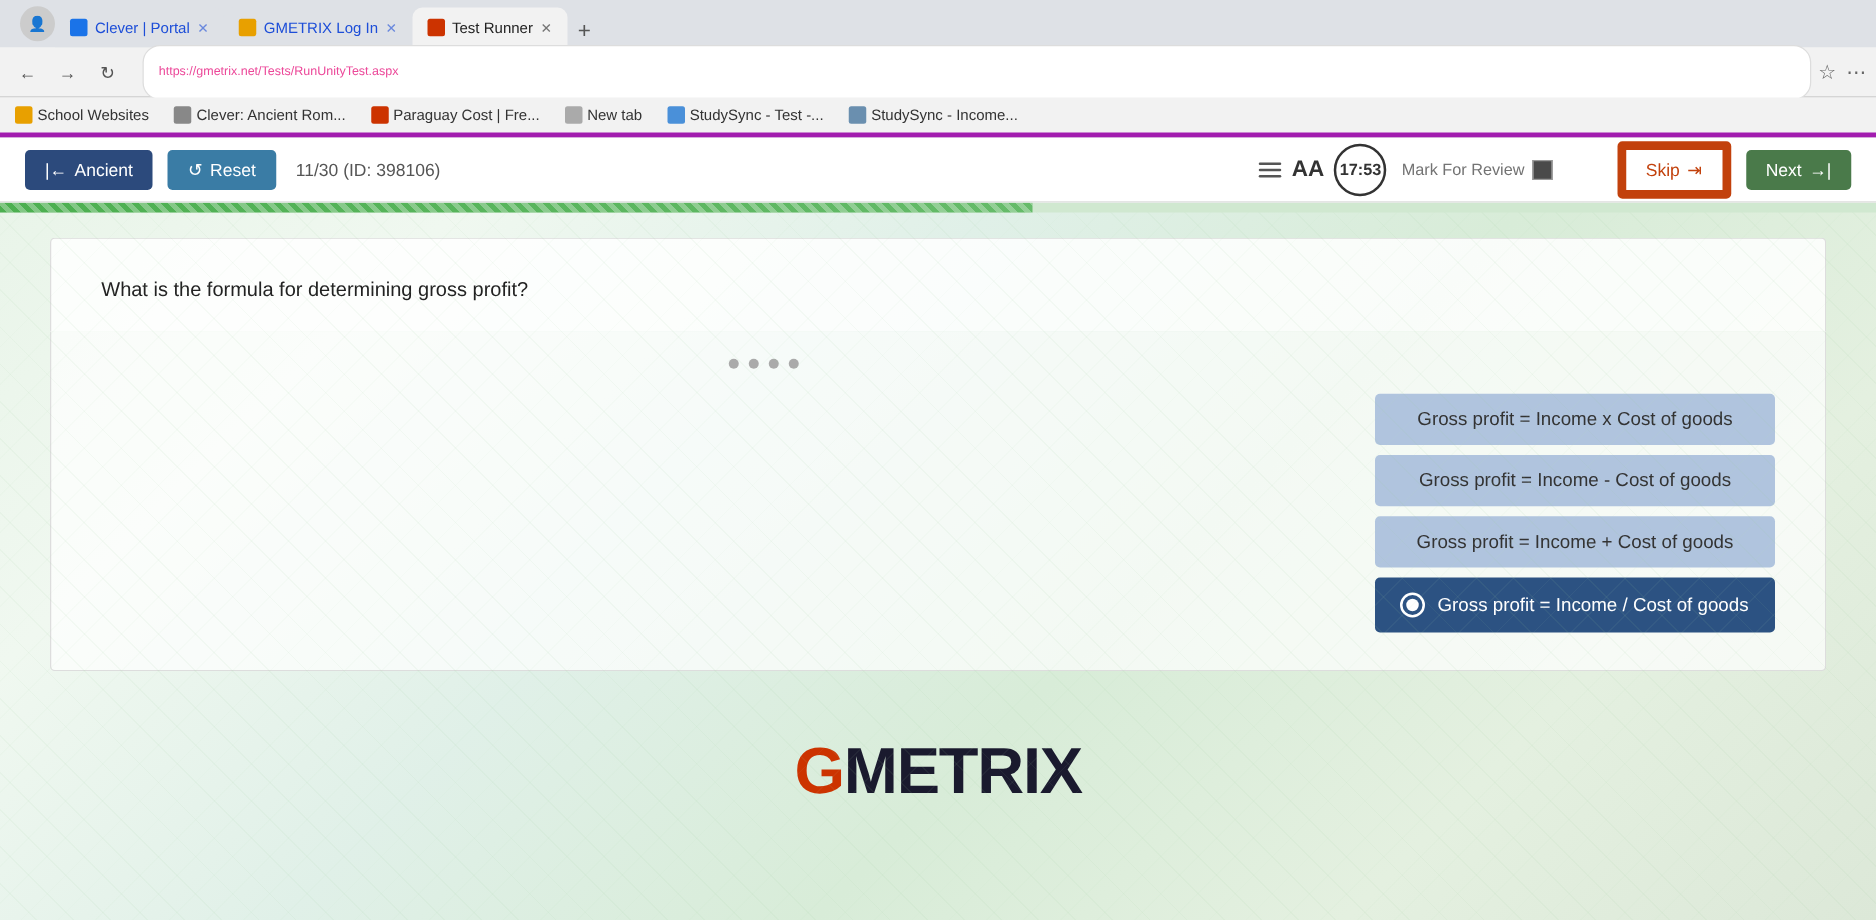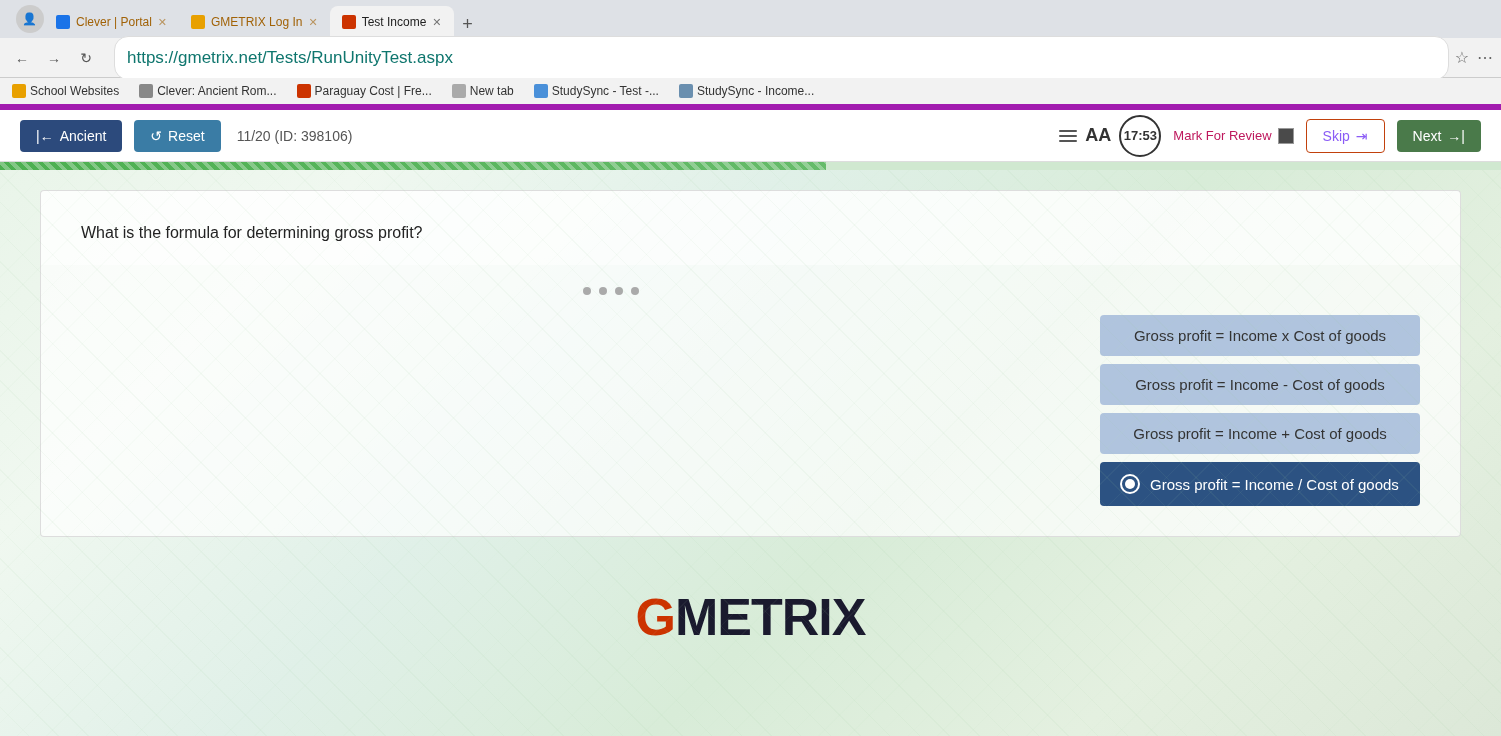--- a/index.html
+++ b/index.html
@@ -4,35 +4,35 @@
   <style>
     * { margin: 0; padding: 0; box-sizing: border-box; }
     body { width: 1501px; height: 736px; overflow: hidden; font-family: 'Segoe UI', Arial, sans-serif; background: #f0f0f0; }
 
     
     .browser-frame { width: 100%; height: 100%; display: flex; flex-direction: column; background: #f2f2f2; }
 
     
     .title-bar { height: 38px; background: #dee1e6; display: flex; align-items: center; padding: 0 8px; gap: 0; }
     .tab-bar { display: flex; align-items: flex-end; height: 38px; flex: 1; gap: 0; }
-    .tab { display: flex; align-items: center; height: 32px; padding: 0 12px; border-radius: 8px 8px 0 0; font-size: 12px; gap: 6px; cursor: pointer; background: #dee1e6; color: #a16207; white-space: nowrap; max-width: 180px; overflow: hidden; }
+    .tab { display: flex; align-items: center; height: 32px; padding: 0 12px; border-radius: 8px 8px 0 0; font-size: 12px; gap: 6px; cursor: pointer; background: #dee1e6; color: #1d4ed8; white-space: nowrap; max-width: 180px; overflow: hidden; }
     .tab.active { background: #f2f2f2; color: #222; }
     .tab-favicon { width: 14px; height: 14px; border-radius: 2px; flex-shrink: 0; }
     .tab-close { margin-left: auto; opacity: 0.6; font-size: 11px; cursor: pointer; }
     .new-tab-btn { width: 28px; height: 28px; display: flex; align-items: center; justify-content: center; border-radius: 50%; cursor: pointer; color: #555; font-size: 18px; }
     .browser-controls { display: flex; align-items: center; gap: 4px; margin-right: 8px; }
     .ctrl-btn { width: 28px; height: 28px; display: flex; align-items: center; justify-content: center; border-radius: 50%; cursor: pointer; color: #555; font-size: 14px; }
 
     
     .address-bar { height: 40px; background: #f2f2f2; display: flex; align-items: center; padding: 0 8px; gap: 6px; border-bottom: 1px solid #ccc; }
-    .addr-input { flex: 1; height: 44px; border: none; border-radius: 14px; background: #fff; padding: 0 12px; font-size: 17px; color: #0f766e; outline: none; border: 1px solid #ddd; }
+    .addr-input { flex: 1; height: 44px; border: none; border-radius: 14px; background: #fff; padding: 0 12px; font-size: 10px; color: #ec4899; outline: none; border: 1px solid #ddd; }
     .addr-icons { display: flex; align-items: center; gap: 8px; color: #666; font-size: 16px; }
 
     
-    .bookmarks-bar { height: 32px; background: #f2f2f2; display: flex; align-items: center; padding: 0 8px; gap: 12px; border-bottom: 6px solid #a21caf; font-size: 12px; color: #333; overflow: hidden; }
+    .bookmarks-bar { height: 32px; background: #f2f2f2; display: flex; align-items: center; padding: 0 8px; gap: 12px; border-bottom: 4px solid #a21caf; font-size: 12px; color: #333; overflow: hidden; }
     .bookmark-item { display: flex; align-items: center; gap: 4px; cursor: pointer; white-space: nowrap; padding: 2px 4px; border-radius: 3px; }
     .bm-icon { width: 14px; height: 14px; border-radius: 2px; flex-shrink: 0; }
 
     
     .content-area { flex: 1; display: flex; flex-direction: column; overflow: hidden; position: relative; }
 
     
     .quiz-wrapper { flex: 1; display: flex; flex-direction: column; background: linear-gradient(135deg, #e8f4e8 0%, #f0f8f0 20%, #e0f0e8 40%, #d8ecd8 60%, #e4f0e0 80%, #dce8d8 100%); position: relative; overflow: hidden; }
 
     
@@ -51,23 +51,23 @@
     .nav-btn { display: flex; align-items: center; gap: 6px; padding: 8px 16px; border-radius: 4px; font-size: 14px; font-weight: 500; cursor: pointer; border: none; }
     .nav-btn.primary { background: #2c4a7c; color: #fff; }
     .nav-btn.secondary { background: #3a7ca5; color: #fff; }
     .question-id { font-size: 14px; color: #555; margin-left: 4px; }
     .nav-spacer { flex: 1; }
     .text-controls { display: flex; align-items: center; gap: 8px; }
     .hamburger-icon { display: flex; flex-direction: column; gap: 3px; cursor: pointer; }
     .hamburger-line { width: 18px; height: 2px; background: #555; border-radius: 1px; }
     .aa-btn { font-size: 18px; font-weight: bold; color: #333; cursor: pointer; }
     .timer-circle { width: 42px; height: 42px; border-radius: 50%; border: 2px solid #333; display: flex; align-items: center; justify-content: center; font-size: 13px; font-weight: 600; color: #333; }
-    .mark-review { display: flex; align-items: center; gap: 6px; font-size: 13px; color: #be185d; }
+    .mark-review { display: flex; align-items: center; gap: 6px; font-size: 13px; color: #737373; }
     .mark-checkbox { width: 16px; height: 16px; border: 1px solid #999; background: #4a4a4a; }
-    .skip-btn { display: flex; align-items: center; gap: 6px; padding: 8px 16px; border-radius: 4px; font-size: 14px; color: #8b5cf6; cursor: pointer; border: 1px solid #c2410c; background: #fff; }
+    .skip-btn { display: flex; align-items: center; gap: 6px; padding: 8px 16px; border-radius: 4px; font-size: 14px; color: #c2410c; cursor: pointer; border: 7px solid #c2410c; background: #fff; margin-left: 40px; }
     .next-btn { display: flex; align-items: center; gap: 6px; padding: 8px 16px; border-radius: 4px; font-size: 14px; color: #fff; cursor: pointer; border: none; background: #4a7a4a; }
 
     
     .progress-bar-container { height: 8px; background: #d0e8d0; position: relative; }
     .progress-bar-fill { height: 100%; background: linear-gradient(90deg, #4caf50, #66bb6a); width: 55%; }
     .progress-stripe { position: absolute; top: 0; left: 0; width: 55%; height: 100%; background: repeating-linear-gradient(45deg, transparent, transparent 4px, rgba(255,255,255,0.3) 4px, rgba(255,255,255,0.3) 8px); }
 
     
     .question-container { padding: 30px 40px 20px; background: rgba(255,255,255,0.85); margin: 20px 40px 0; border-radius: 4px 4px 0 0; border: 1px solid #ddd; border-bottom: none; }
     .question-text { font-size: 16px; color: #222; line-height: 1.5; }
@@ -109,21 +109,21 @@
       </div>
 
       <div class="tab">
         <div class="tab-favicon" style="background:#e8a000;"></div>
         <span>GMETRIX Log In</span>
         <span class="tab-close">✕</span>
       </div>
 
       <div class="tab active">
         <div class="tab-favicon" style="background:#cc3300;"></div>
-        <span>Test Income</span>
+        <span>Test Runner</span>
         <span class="tab-close">✕</span>
       </div>
       <div class="new-tab-btn">+</div>
     </div>
   </div>
 
   <div class="address-bar">
     <div class="browser-controls">
       <div class="ctrl-btn">←</div>
       <div class="ctrl-btn">→</div>
@@ -168,21 +168,21 @@
 
       <div class="test-nav">
         <button class="nav-btn primary">
           <span>|←</span>
           <span>Ancient</span>
         </button>
         <button class="nav-btn secondary">
           <span>↺</span>
           <span>Reset</span>
         </button>
-        <span class="question-id">11/20 (ID: 398106)</span>
+        <span class="question-id">11/30 (ID: 398106)</span>
         <div class="nav-spacer"></div>
         <div class="text-controls">
           <div class="hamburger-icon">
             <div class="hamburger-line"></div>
             <div class="hamburger-line"></div>
             <div class="hamburger-line"></div>
           </div>
           <span class="aa-btn">AA</span>
           <div class="timer-circle">17:53</div>
         </div>

